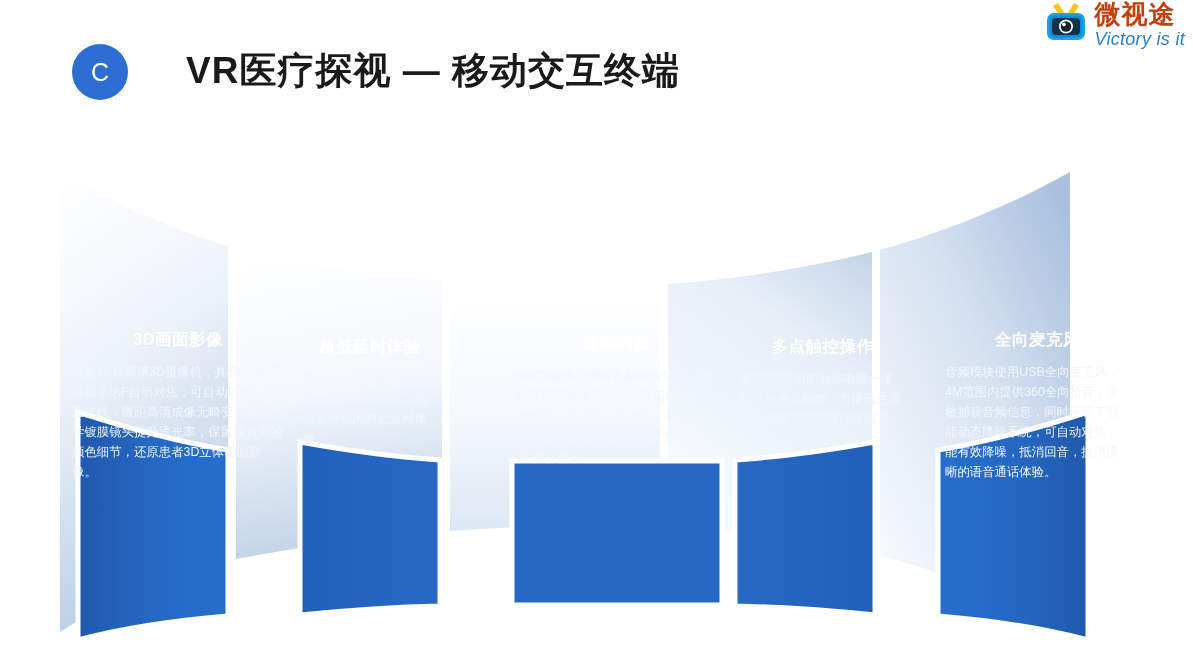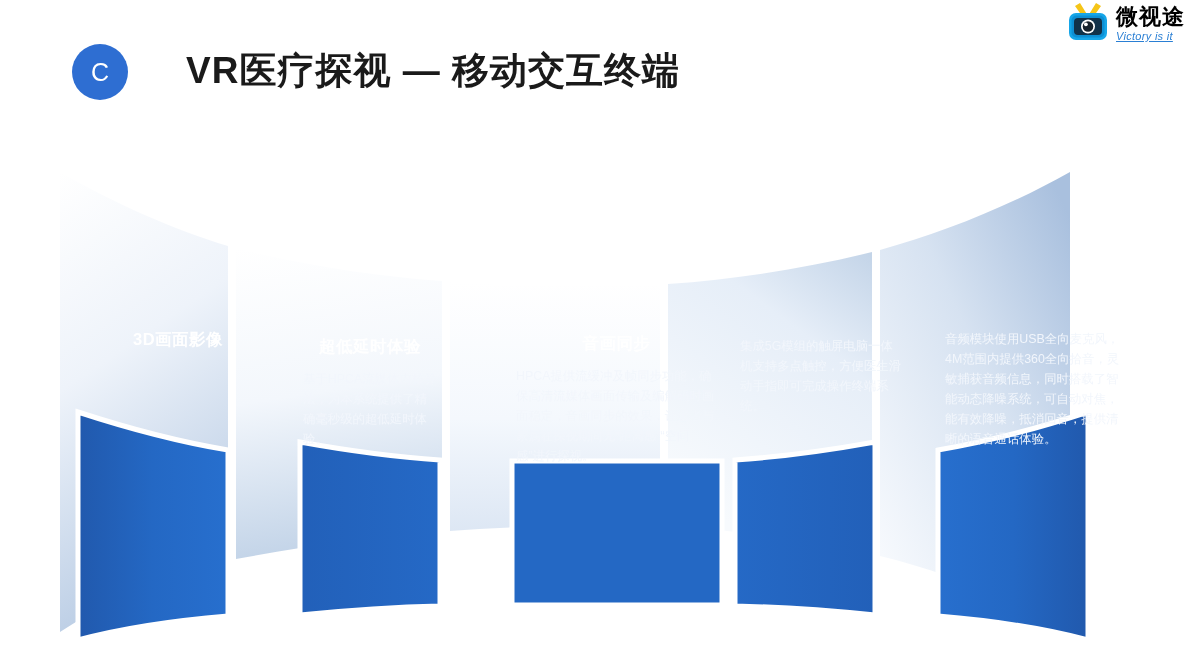--- a/index.html
+++ b/index.html
@@ -62,32 +62,31 @@
     gap: 7px;
   }
   #logo-mark { flex: 0 0 auto; }
   #logo-text-wrap {
     display: flex;
     flex-direction: column;
     justify-content: center;
     line-height: 1;
   }
   #logo-name {
-    font-size: 22px;
+    font-size: 26px;
     font-weight: bold;
-    color: #000000;
+    color: #c2410c;
     letter-spacing: 1px;
   }
   #logo-tagline {
-    font-size: 11px;
+    font-size: 18px;
     font-style: italic;
     color: #2a7fd4;
     margin-top: 3px;
     letter-spacing: 0.3px;
-    text-decoration: underline;
   }
 
   
   #stage {
     position: absolute;
     left: 0;
     top: 154px;
     width: 1193px;
     height: 512px;
   }
@@ -221,32 +220,35 @@
 
     <path d="M 512 307 L 722 307 L 722 451 L 512 451 Z" fill="url(#blC)" stroke="#ffffff" stroke-width="5"></path>
 
     <path d="M 735 306 C 780 303 825 297 875 288 L 875 461 C 825 456 780 453 735 452 Z" fill="url(#blD)" stroke="#ffffff" stroke-width="5"></path>
 
     <path d="M 938 296 C 986 288 1036 275 1088 258 L 1088 486 C 1036 472 986 466 938 462 Z" fill="url(#blE)" stroke="#ffffff" stroke-width="5"></path>
   </svg>
 
   <div class="panel-text" style="left:72px; top:175px; width:212px;">
     <div class="panel-title">3D画面影像</div>
+    <div class="panel-body">装配4K超高清3D摄像机，具有4K超高清显示/AF自动对焦；可自动对焦，矫正光线，微距高清成像无畸变，选取光学镀膜镜头提升透光率，保留最真实的颜色细节，还原患者3D立体画面影像。</div>
   </div>
 
   <div class="panel-text" style="left:303px; top:182px; width:134px;">
     <div class="panel-title">超低延时体验</div>
     <div class="panel-body">基于HPCA流媒体内核算法，为本系统提供了精确毫秒级的超低延时体验。</div>
   </div>
 
   <div class="panel-text" style="left:516px; top:179px; width:201px;">
     <div class="panel-title">音画同步</div>
     <div class="panel-body center-body">HPCA提供流缓冲及帧同步功能，确保高清流媒体画面传输及编解码时画面稳定，音画同步的效果，让患者与家属在探视期间无“距离感”“空间感”进行探视。</div>
   </div>
 
   <div class="panel-text" style="left:740px; top:182px; width:165px;">
+    <div class="panel-title">多点触控操作</div>
     <div class="panel-body">集成5G模组的触屏电脑一体机支持多点触控，方便医生滑动手指即可完成操作终端系统。</div>
   </div>
 
   <div class="panel-text" style="left:945px; top:175px; width:185px;">
+    <div class="panel-title">全向麦克风</div>
     <div class="panel-body">音频模块使用USB全向麦克风，4M范围内提供360全向拾音，灵敏捕获音频信息，同时搭载了智能动态降噪系统，可自动对焦，能有效降噪，抵消回音，提供清晰的语音通话体验。</div>
   </div>
 </div>
 
 </body></html>

